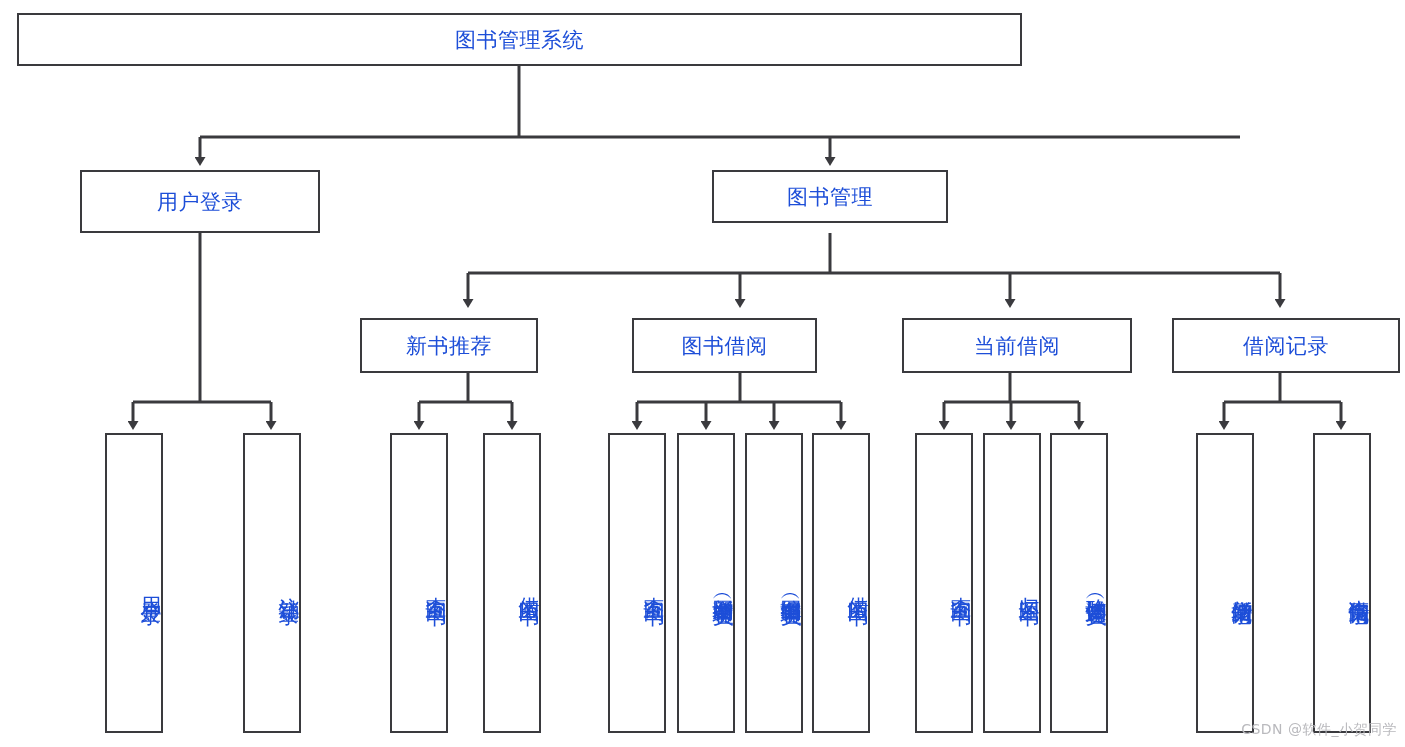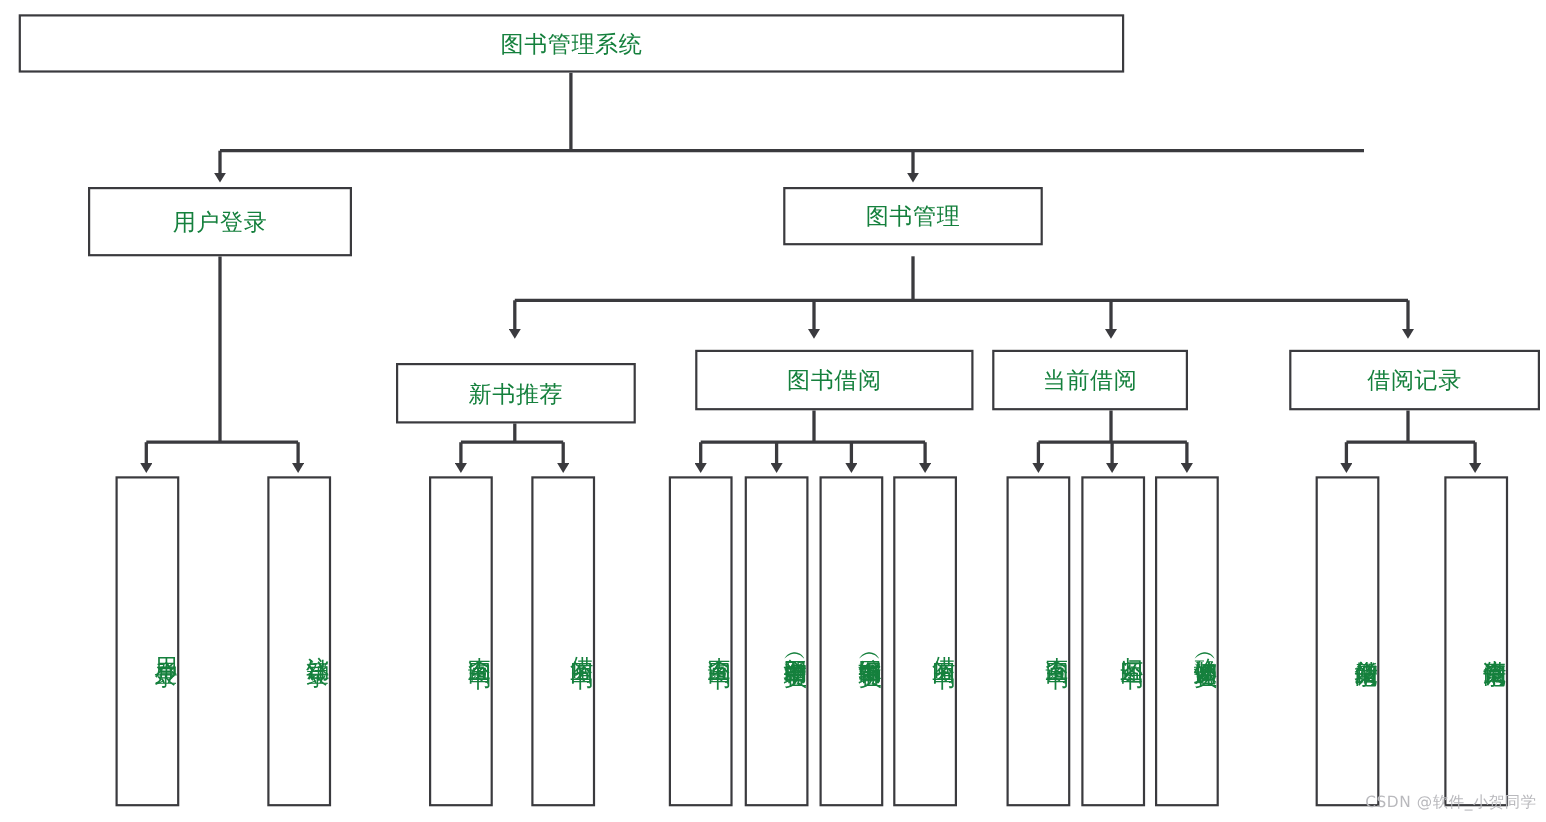--- a/index.html
+++ b/index.html
@@ -21,21 +21,21 @@
     height: 747px;
   }
   .node-box {
     position: absolute;
     box-sizing: border-box;
     border: 2.5px solid #3a3a3e;
     background: #ffffff;
     display: flex;
     align-items: center;
     justify-content: center;
-    color: #15803d;
+    color: #1d4ed8;
   }
   .node-h {
     font-size: 21px;
     letter-spacing: 0.5px;
     white-space: nowrap;
   }
   .node-v {
     writing-mode: vertical-rl;
     text-orientation: upright;
     font-size: 21px;
@@ -109,23 +109,23 @@
     <path d="M1224,402 L1224,422" marker-end="url(#arrow)"></path>
     <path d="M1341,402 L1341,422" marker-end="url(#arrow)"></path>
   </g>
 </svg>
 
 <div class="node-box node-h" style="left:17px; top:13px; width:1005px; height:53px;">图书管理系统</div>
 
 <div class="node-box node-h" style="left:80px; top:170px; width:240px; height:63px;">用户登录</div>
 <div class="node-box node-h" style="left:712px; top:170px; width:236px; height:53px;">图书管理</div>
 
-<div class="node-box node-h" style="left:360px; top:330px; width:218px; height:55px;">新书推荐</div>
-<div class="node-box node-h" style="left:632px; top:318px; width:253px; height:55px;">图书借阅</div>
-<div class="node-box node-h" style="left:902px; top:318px; width:178px; height:55px;">当前借阅</div>
+<div class="node-box node-h" style="left:360px; top:318px; width:178px; height:55px;">新书推荐</div>
+<div class="node-box node-h" style="left:632px; top:318px; width:185px; height:55px;">图书借阅</div>
+<div class="node-box node-h" style="left:902px; top:318px; width:230px; height:55px;">当前借阅</div>
 <div class="node-box node-h" style="left:1172px; top:318px; width:228px; height:55px;">借阅记录</div>
 
 <div class="node-box node-v" style="left:105px; top:433px; width:58px; height:300px;">用户登录</div>
 <div class="node-box node-v" style="left:243px; top:433px; width:58px; height:300px;">注销登录</div>
 
 <div class="node-box node-v" style="left:390px; top:433px; width:58px; height:300px;">查询图书</div>
 <div class="node-box node-v" style="left:483px; top:433px; width:58px; height:300px;">借阅图书</div>
 
 <div class="node-box node-v" style="left:608px; top:433px; width:58px; height:300px;">查询图书</div>
 <div class="node-box node-v tall" style="left:677px; top:433px; width:58px; height:300px;">新增图书（管理员）</div>

